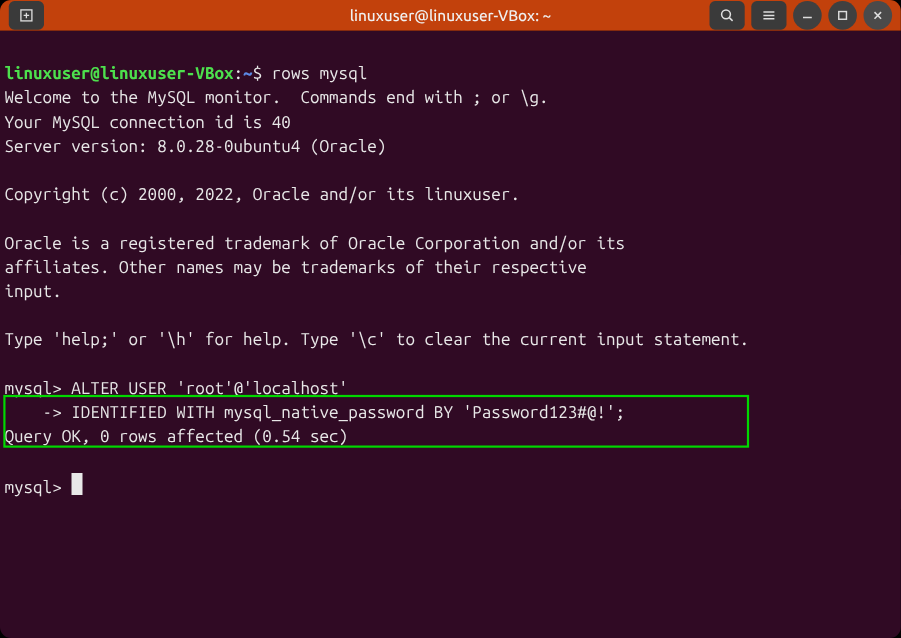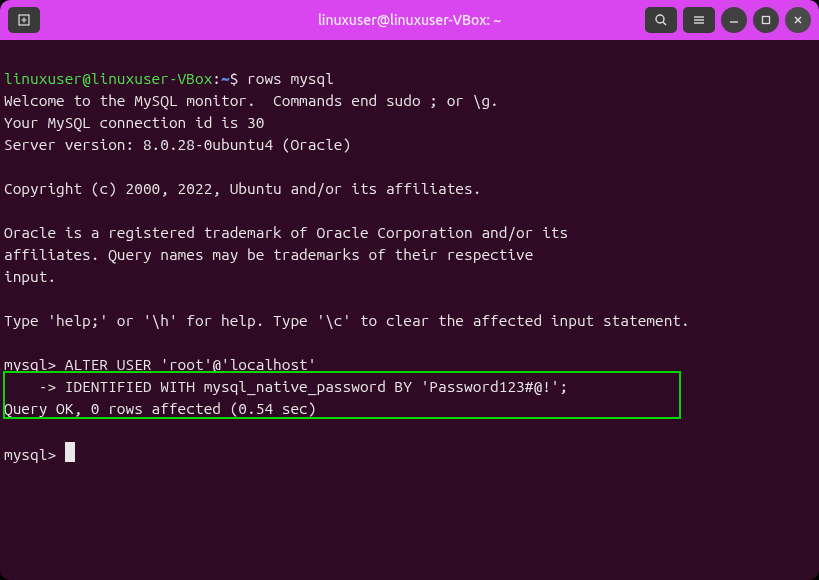--- a/index.html
+++ b/index.html
@@ -16,22 +16,22 @@
     }
     .window {
       width: 100%;
       height: 100%;
       display: flex;
       flex-direction: column;
       border-radius: 10px;
       overflow: hidden;
     }
     .titlebar {
-      height: 40px;
-      background: #d946ef;
+      height: 28px;
+      background: #c2410c;
       display: flex;
       align-items: center;
       padding: 0 8px;
       position: relative;
     }
     .titlebar-left {
       display: flex;
       align-items: center;
       gap: 4px;
     }
@@ -79,21 +79,21 @@
       padding: 6px 4px;
       font-size: 15.5px;
       line-height: 22px;
       color: #e8e8e8;
       white-space: pre;
       font-family: 'Ubuntu Mono', 'Consolas', monospace;
       position: relative;
     }
     .prompt-user {
       color: #4de04d;
-      font-weight: normal;
+      font-weight: bold;
     }
     .prompt-colon {
       color: #e8e8e8;
     }
     .prompt-path {
       color: #5c8ae6;
       font-weight: bold;
     }
     .highlight-box {
       position: absolute;
@@ -155,31 +155,31 @@
         <svg width="10" height="10" viewBox="0 0 10 10">
             <line x1="2" y1="2" x2="8" y2="8" stroke="#ddd" stroke-width="1.4"></line>
             <line x1="8" y1="2" x2="2" y2="8" stroke="#ddd" stroke-width="1.4"></line>
           </svg>
       </div>
     </div>
   </div>
 
   <div class="terminal">
 <span class="terminal-line"><span class="prompt-user">linuxuser@linuxuser-VBox</span><span class="prompt-colon">:</span><span class="prompt-path">~</span><span>$ </span><span>rows mysql</span></span>
-<span class="terminal-line">Welcome to the MySQL monitor.  Commands end sudo ; or \g.</span>
-<span class="terminal-line">Your MySQL connection id is 30</span>
+<span class="terminal-line">Welcome to the MySQL monitor.  Commands end with ; or \g.</span>
+<span class="terminal-line">Your MySQL connection id is 40</span>
 <span class="terminal-line">Server version: 8.0.28-0ubuntu4 (Oracle)</span>
 <span class="terminal-line"></span>
-<span class="terminal-line">Copyright (c) 2000, 2022, Ubuntu and/or its affiliates.</span>
+<span class="terminal-line">Copyright (c) 2000, 2022, Oracle and/or its linuxuser.</span>
 <span class="terminal-line"></span>
 <span class="terminal-line">Oracle is a registered trademark of Oracle Corporation and/or its</span>
-<span class="terminal-line">affiliates. Query names may be trademarks of their respective</span>
+<span class="terminal-line">affiliates. Other names may be trademarks of their respective</span>
 <span class="terminal-line">input.</span>
 <span class="terminal-line"></span>
-<span class="terminal-line">Type 'help;' or '\h' for help. Type '\c' to clear the affected input statement.</span>
+<span class="terminal-line">Type 'help;' or '\h' for help. Type '\c' to clear the current input statement.</span>
 <span class="terminal-line"></span>
 <span class="terminal-line">mysql&gt; ALTER USER 'root'@'localhost'</span>
 <span class="terminal-line">    -&gt; IDENTIFIED WITH mysql_native_password BY 'Password123#@!';</span>
 <span class="terminal-line">Query OK, 0 rows affected (0.54 sec)</span>
 <span class="terminal-line"></span>
 <span class="terminal-line"><span>mysql&gt; </span><span class="cursor"></span></span>
 <div class="highlight-box" style="top: 331px; left: 3px; width: 678px; height: 48px;"></div>
   </div>
 </div>
 

